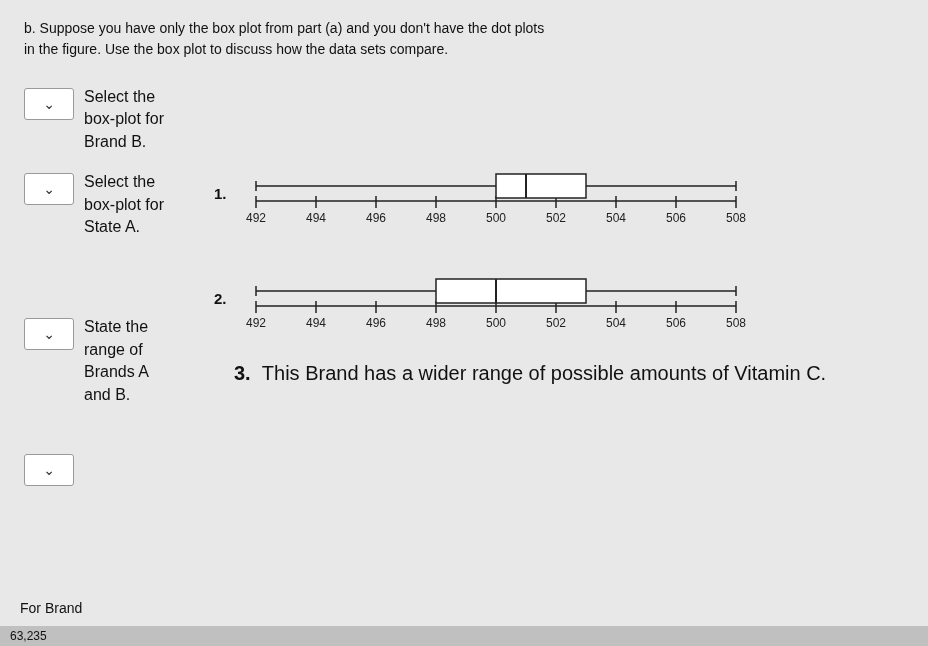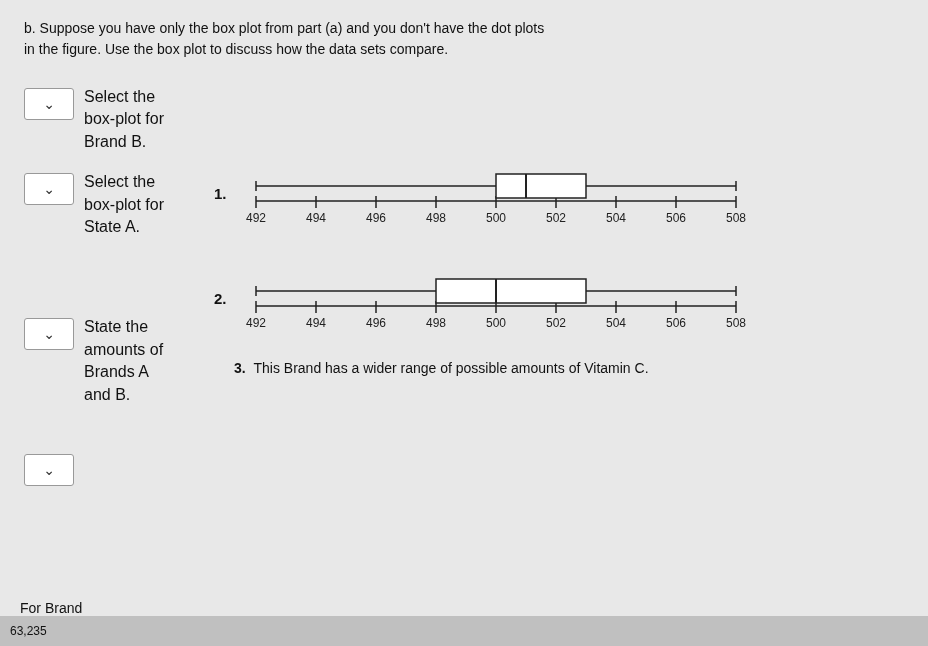--- a/index.html
+++ b/index.html
@@ -80,32 +80,32 @@
       margin-bottom: 20px;
     }
     .plot-number {
       font-size: 15px;
       font-weight: bold;
       color: #111;
       margin-right: 12px;
       min-width: 20px;
     }
     .note-text {
-      font-size: 14px;
+      font-size: 20px;
       color: #111;
       line-height: 1.5;
       margin-top: 8px;
       margin-bottom: 6px;
     }
     .bottom-bar {
       position: absolute;
       bottom: 0;
       left: 0;
       right: 0;
-      height: 30px;
+      height: 20px;
       background: #c0c0c0;
       display: flex;
       align-items: center;
       padding: 0 10px;
       gap: 8px;
     }
     .taskbar-item {
       font-size: 12px;
       color: #111;
     }
@@ -156,21 +156,21 @@
           <span>State A.</span>
         </div>
       </div>
 
       <div class="row-item row3">
         <div class="dropdown-box">
           <span class="dropdown-arrow">⌄</span>
         </div>
         <div class="row-label">
           <span>State the</span><br>
-          <span>amounts of</span><br>
+          <span>range of</span><br>
           <span>Brands A</span><br>
           <span>and B.</span>
         </div>
       </div>
 
       <div class="row-item row4" style="margin-top: 28px;">
         <div class="dropdown-box">
           <span class="dropdown-arrow">⌄</span>
         </div>
       </div>

